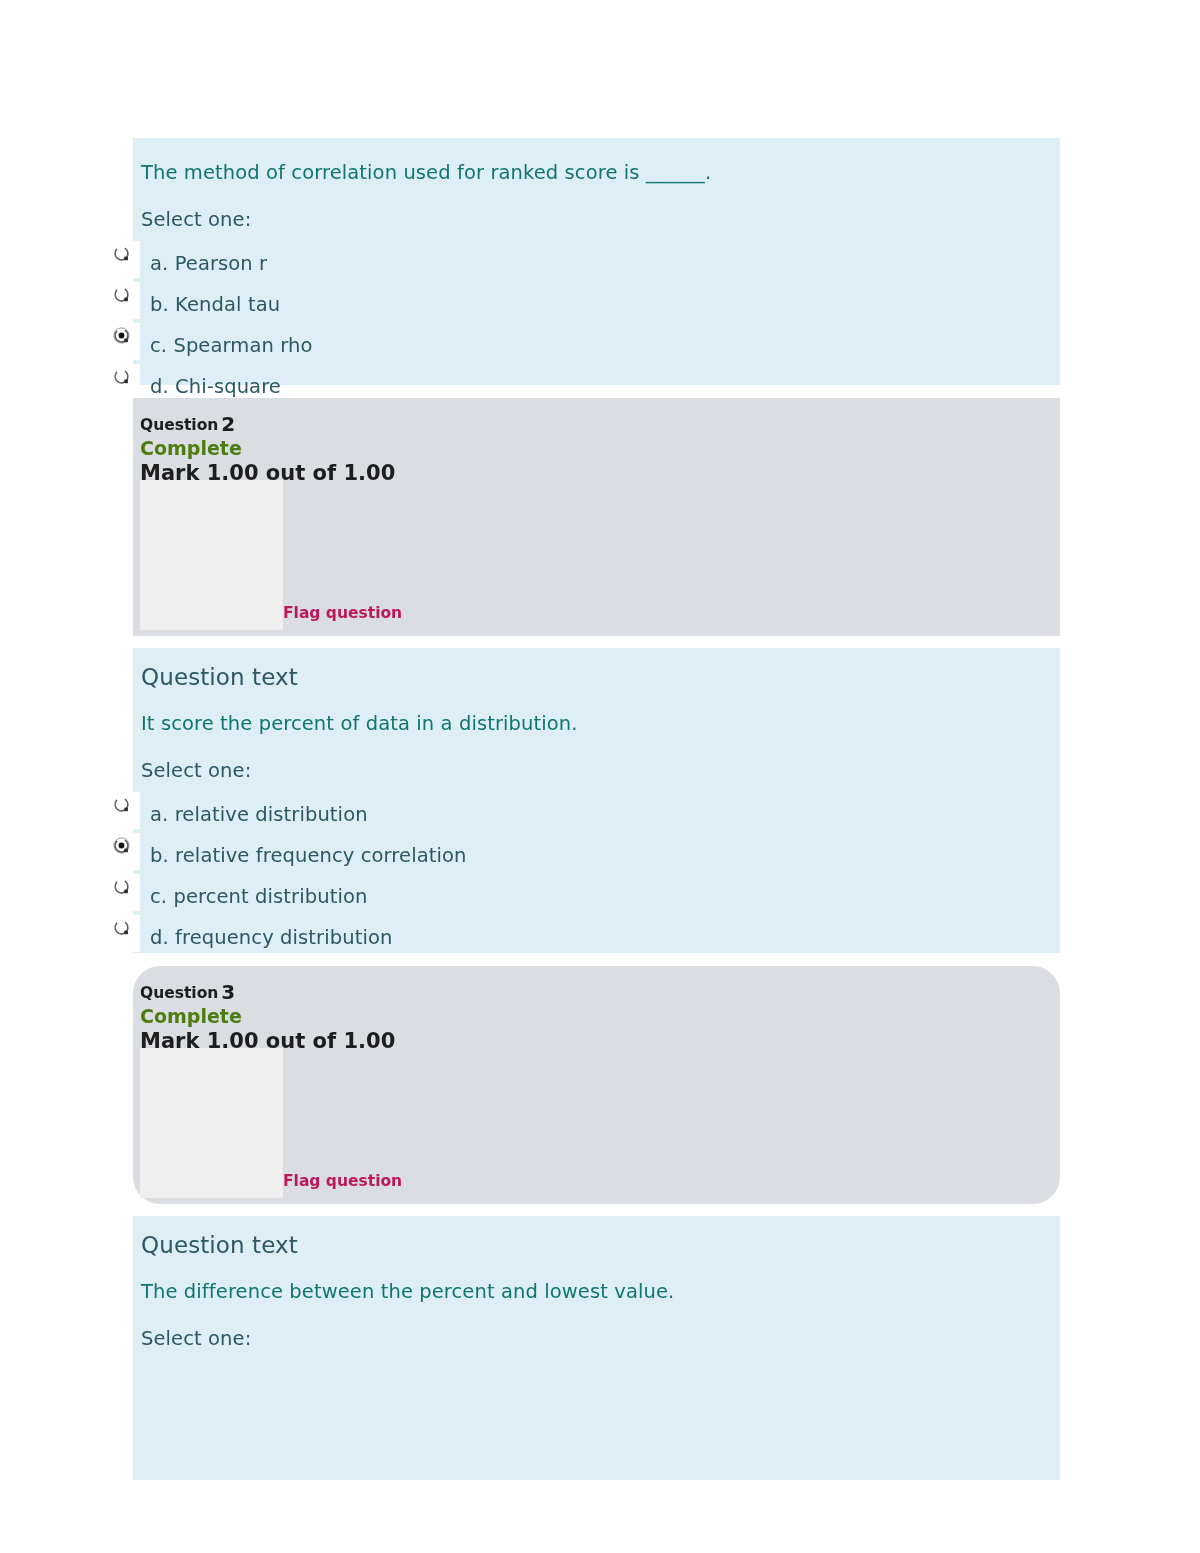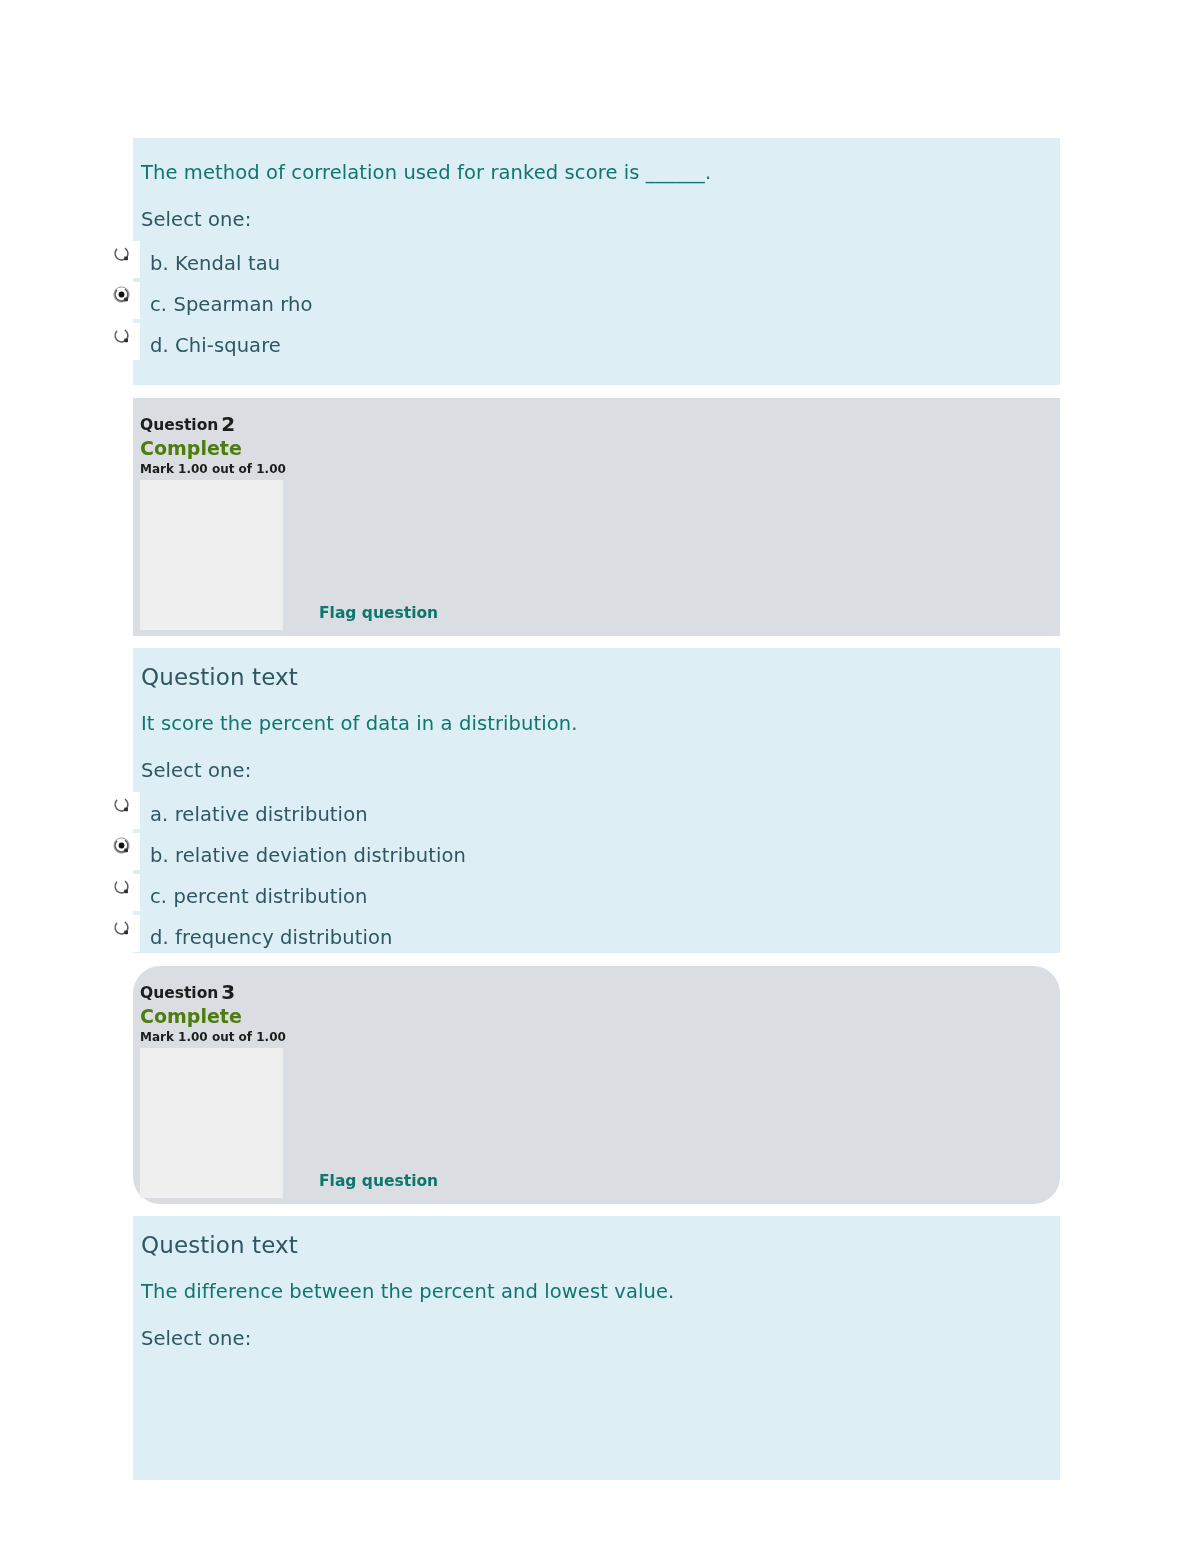--- a/index.html
+++ b/index.html
@@ -126,53 +126,60 @@
     font-size: 19px;
     font-weight: 600;
     line-height: 1;
     white-space: nowrap;
   }
   .qhead-mark {
     position: absolute;
     left: 7px;
     top: 65px;
     color: #1d1d1d;
-    font-size: 12px;
+    font-size: 21px;
     font-weight: 600;
     line-height: 1;
     white-space: nowrap;
   }
   .qhead-box {
     position: absolute;
     left: 7px;
     top: 82px;
     width: 143px;
     background: #efeff0;
   }
   .qhead-flag {
     position: absolute;
     left: 150px;
-    color: #0f766e;
+    color: #be185d;
     font-size: 15.5px;
     font-weight: 600;
     line-height: 1;
     white-space: nowrap;
-    padding-left: 36px;
   }
 </style>
 </head>
 <body>
 
 <div class="page"></div>
 
 <div id="root">
     <div class="qbody" style="top: 138px; height: 247px;">
       <div class="q-prompt">The method of correlation used for ranked score is ______.</div>
       <div class="q-selectone">Select one:</div>
       <div class="options">
+        <div class="option-row">
+          <div class="radio-well"></div>
+          <span class="radio"><svg width="17" height="17" viewBox="0 0 17 17">
+              <circle cx="8.5" cy="8.5" r="6.4" fill="#ffffff" stroke="#5a5a5a" stroke-width="1.5" stroke-dasharray="31 9" transform="rotate(-58 8.5 8.5)"></circle>
+              <rect x="11.3" y="11.6" width="3.6" height="3.6" fill="#2b2b2b"></rect>
+            </svg></span>
+          <span class="option-label">a. Pearson r</span>
+        </div>
         <div class="option-row">
           <div class="radio-well"></div>
           <span class="radio"><svg width="17" height="17" viewBox="0 0 17 17">
               <circle cx="8.5" cy="8.5" r="6.4" fill="#ffffff" stroke="#5a5a5a" stroke-width="1.5" stroke-dasharray="31 9" transform="rotate(-58 8.5 8.5)"></circle>
               <rect x="11.3" y="11.6" width="3.6" height="3.6" fill="#2b2b2b"></rect>
             </svg></span>
           <span class="option-label">b. Kendal tau</span>
         </div>
         <div class="option-row">
           <div class="radio-well"></div>
@@ -215,21 +222,21 @@
           <span class="option-label">a. relative distribution</span>
         </div>
         <div class="option-row">
           <div class="radio-well"></div>
           <span class="radio"><svg width="17" height="17" viewBox="0 0 17 17">
               <circle cx="8.5" cy="8.5" r="7.6" fill="none" stroke="#8a8a8a" stroke-width="0.9"></circle>
               <circle cx="8.5" cy="8.5" r="6.4" fill="#ffffff" stroke="#5a5a5a" stroke-width="1.5" stroke-dasharray="31 9" transform="rotate(-58 8.5 8.5)"></circle>
               <rect x="11.3" y="11.6" width="3.6" height="3.6" fill="#2b2b2b"></rect>
               <circle cx="8.5" cy="8.5" r="2.9" fill="#111111"></circle>
             </svg></span>
-          <span class="option-label">b. relative deviation distribution</span>
+          <span class="option-label">b. relative frequency correlation</span>
         </div>
         <div class="option-row">
           <div class="radio-well"></div>
           <span class="radio"><svg width="17" height="17" viewBox="0 0 17 17">
               <circle cx="8.5" cy="8.5" r="6.4" fill="#ffffff" stroke="#5a5a5a" stroke-width="1.5" stroke-dasharray="31 9" transform="rotate(-58 8.5 8.5)"></circle>
               <rect x="11.3" y="11.6" width="3.6" height="3.6" fill="#2b2b2b"></rect>
             </svg></span>
           <span class="option-label">c. percent distribution</span>
         </div>
         <div class="option-row">

